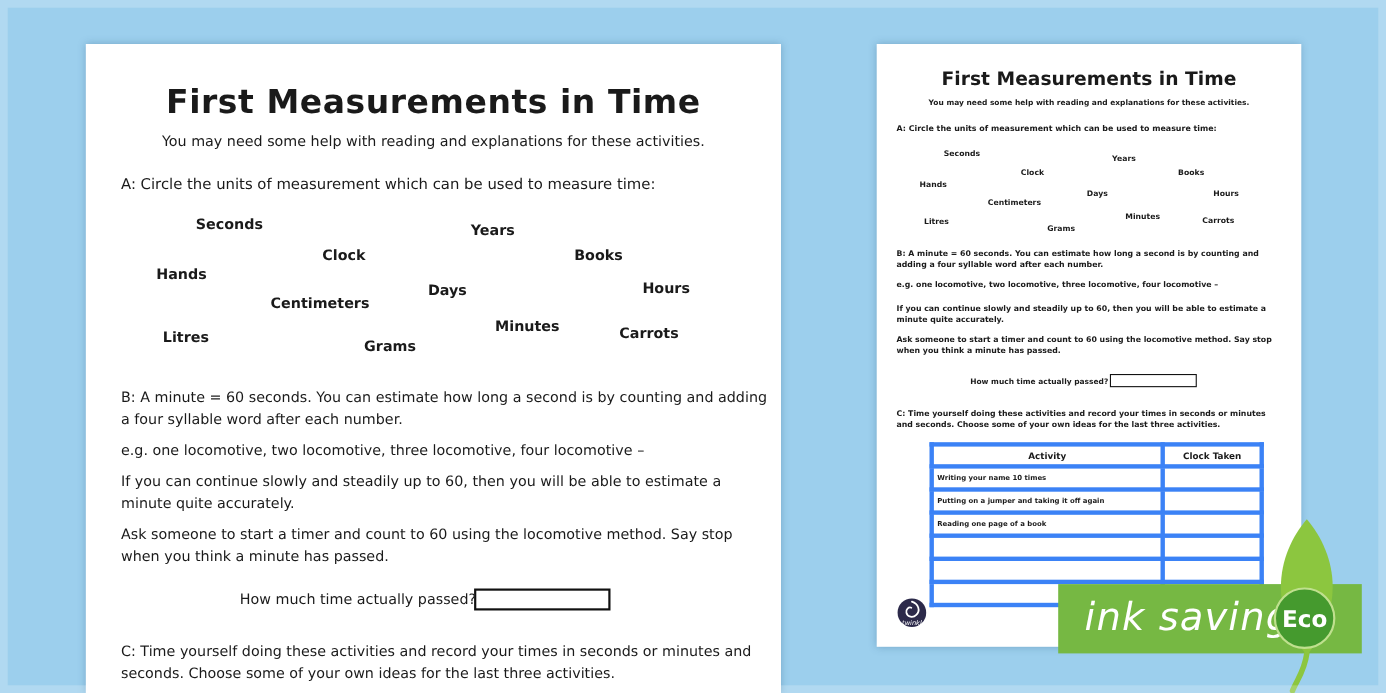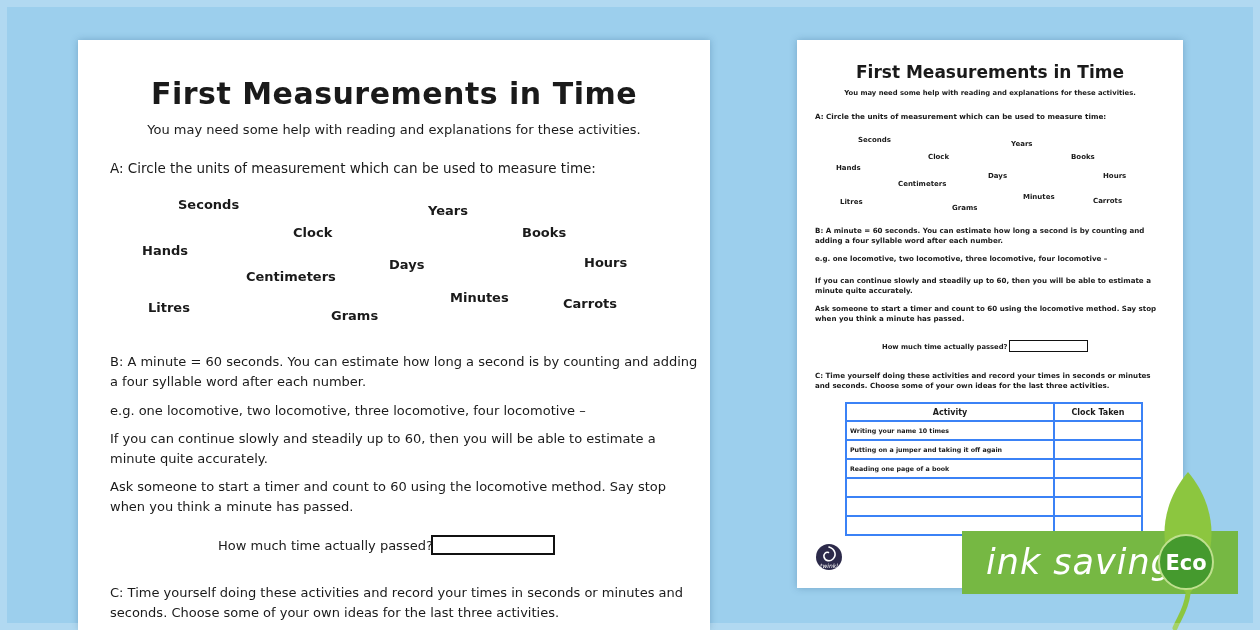--- a/index.html
+++ b/index.html
@@ -25,21 +25,21 @@
 
   
   .rp-title{position:absolute;left:0;right:0;top:22px;text-align:center;font-size:17px;font-weight:700;}
   .rp-sub{position:absolute;left:0;right:0;top:49px;text-align:center;font-size:6.8px;font-weight:700;}
   .rp-a{position:absolute;left:18px;top:72px;font-size:7.2px;font-weight:700;}
   .rp-word{position:absolute;font-size:7px;font-weight:700;white-space:nowrap;}
   .rp-par{position:absolute;left:18px;width:352px;font-size:7.1px;line-height:10px;font-weight:700;}
   .rp-q{position:absolute;left:85px;top:303px;font-size:6.8px;font-weight:700;}
   .rp-box{position:absolute;left:212px;top:300px;width:77px;height:10px;border:1.5px solid #111;background:#fff;}
   .rp-table{position:absolute;left:48px;top:362px;width:280px;border-collapse:collapse;table-layout:fixed;}
-  .rp-table th,.rp-table td{border:2px solid #3b82f6;padding:0 3px;height:17px;overflow:hidden;}
+  .rp-table th,.rp-table td{border:4px solid #3b82f6;padding:0 3px;height:17px;overflow:hidden;}
   .rp-table th{font-size:8px;font-weight:700;text-align:center;height:16px;}
   .rp-table td{font-size:6.3px;font-weight:700;text-align:left;}
   .col-activity{width:200px;}
   .col-time{width:80px;}
   .rp-logo{position:absolute;left:18px;top:503px;width:30px;height:32px;}
 
   
   .band{position:absolute;left:962px;top:531px;width:276px;height:63px;background:#76b843;}
   .band-text{color:#ffffff;font-size:35px;font-style:italic;line-height:63px;padding-left:24px;white-space:nowrap;letter-spacing:1px;}
   .leaf-svg{position:absolute;left:1142px;top:470px;width:92px;height:160px;}

